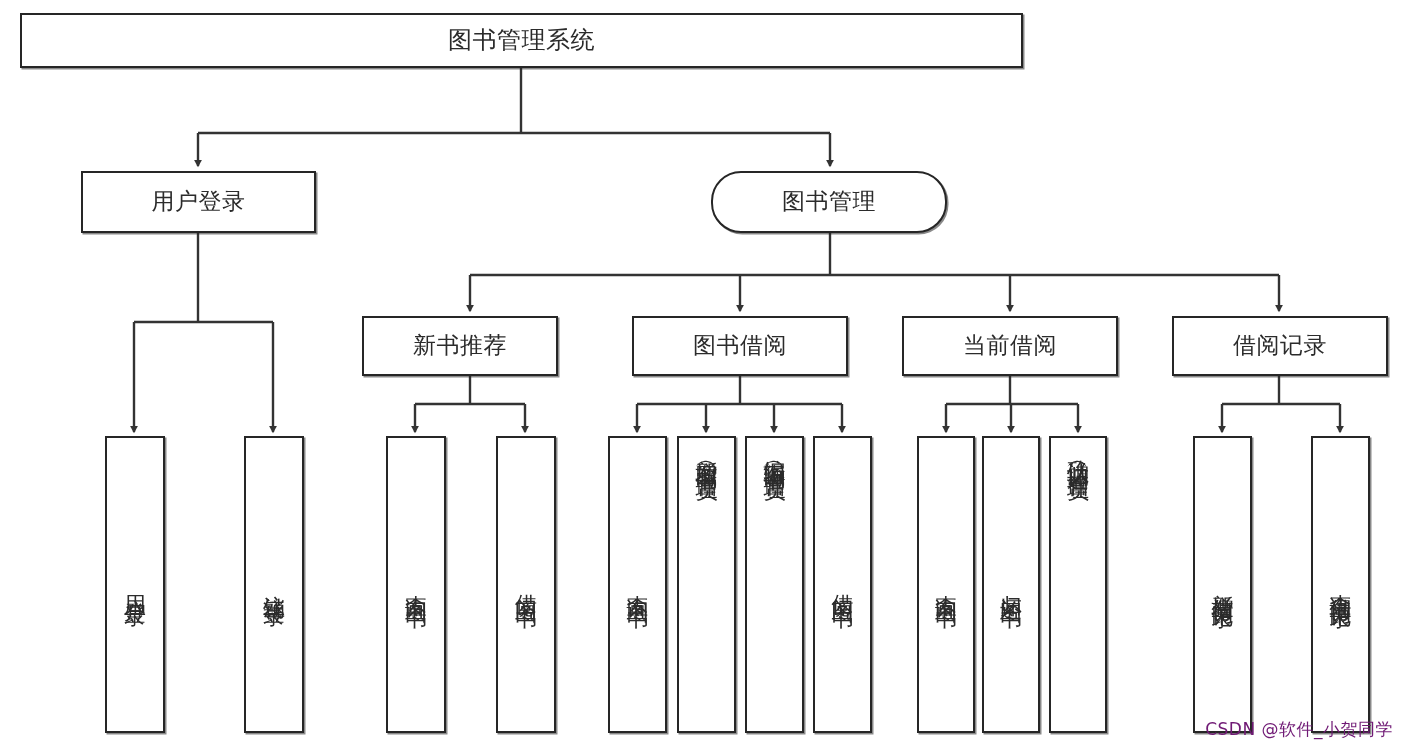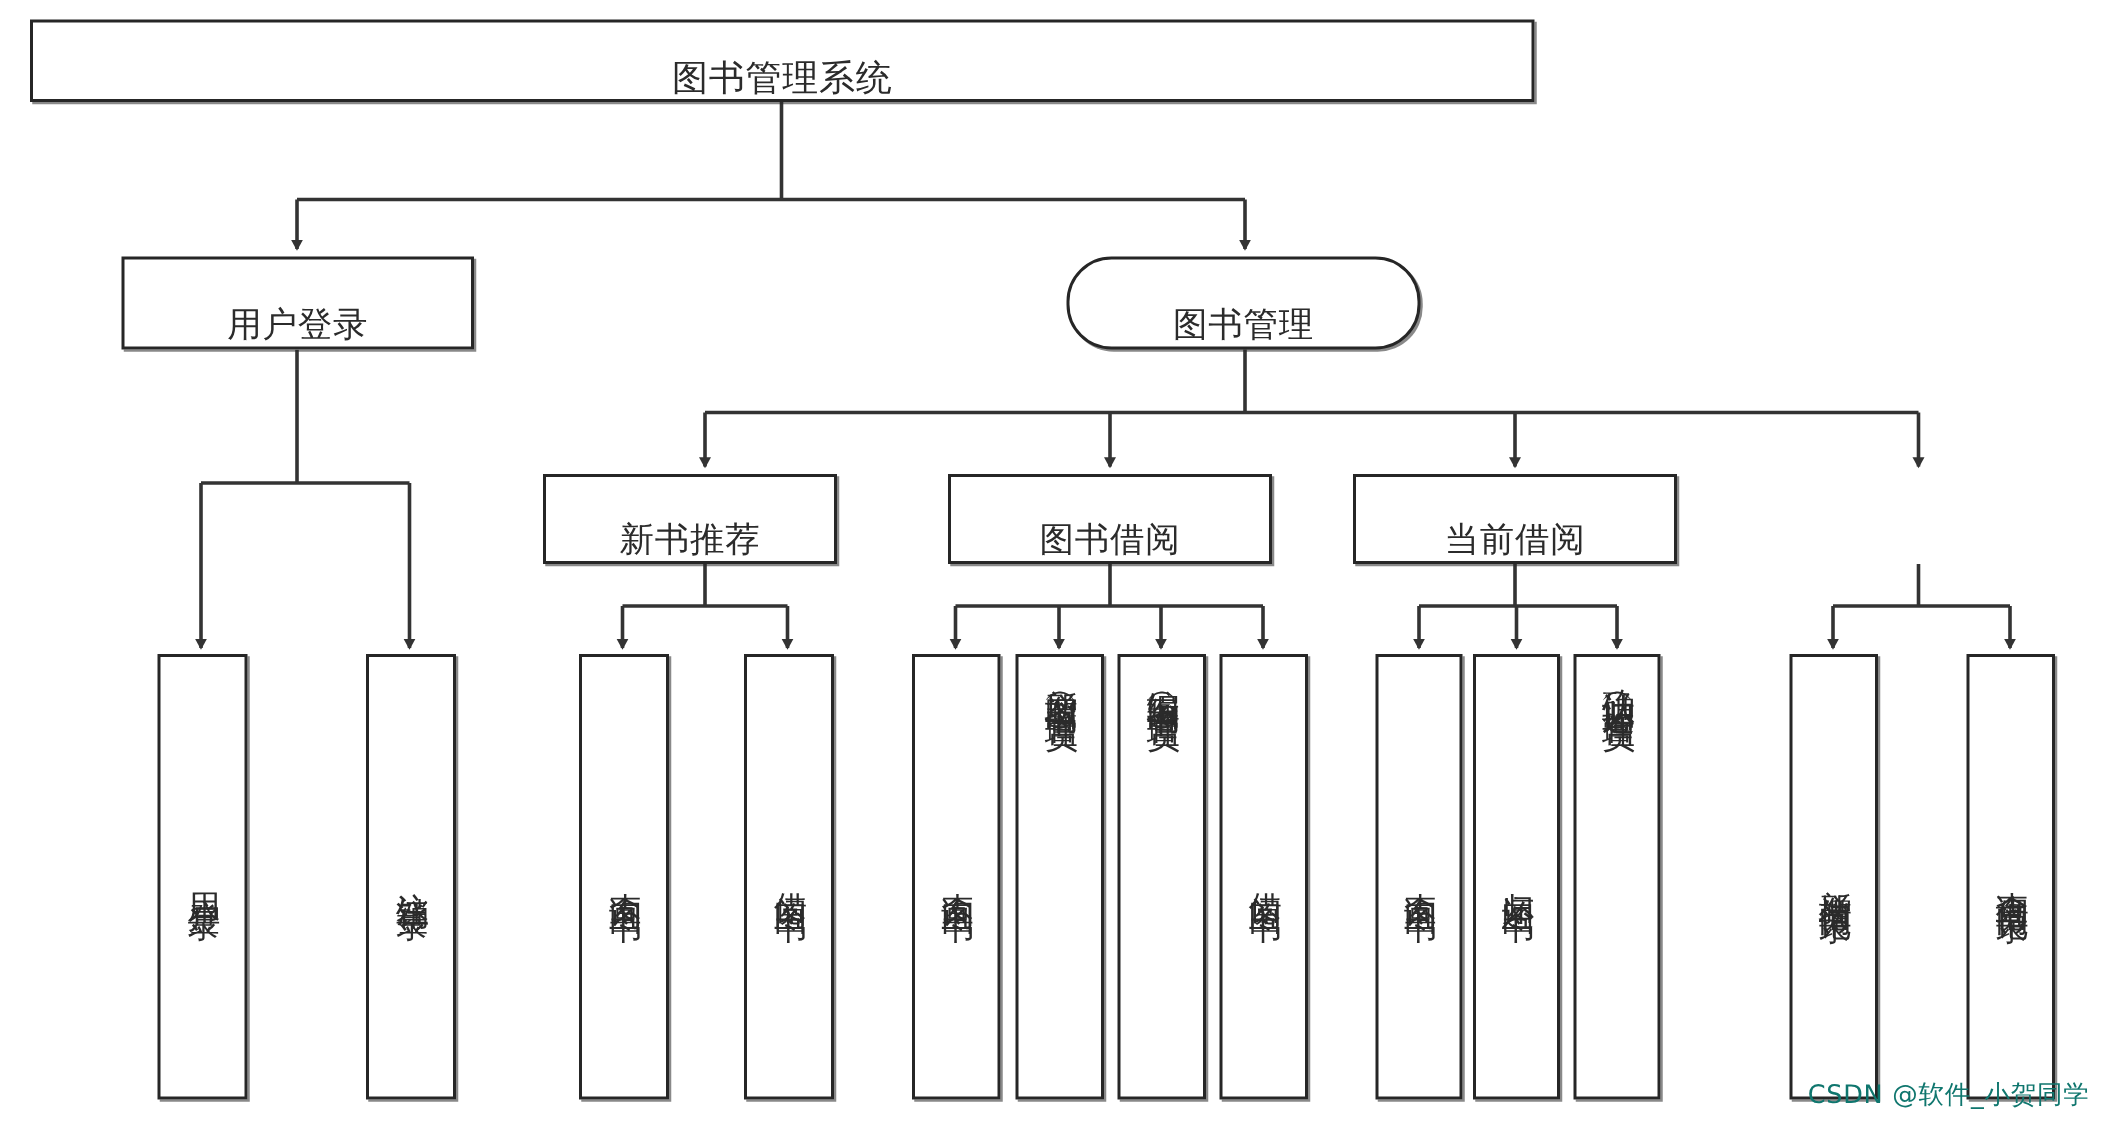--- a/index.html
+++ b/index.html
@@ -27,21 +27,21 @@
     width: 1405px;
     height: 747px;
   }
   .node {
     position: absolute;
     box-sizing: border-box;
     background: #ffffff;
     border: 2px solid #262626;
     box-shadow: 1.5px 1.5px 0 0 rgba(40,40,40,0.55);
     display: flex;
-    align-items: flex-end;
+    align-items: center;
     justify-content: center;
     z-index: 2;
   }
   .node .label {
     color: #2b2b2b;
     letter-spacing: 0.5px;
     line-height: 1.18;
     white-space: pre;
   }
   
@@ -74,21 +74,21 @@
     justify-content: center;
   }
   .node.vert.topalign .label {
     margin-top: 4px;
   }
   .watermark {
     position: absolute;
     right: 12px;
     bottom: 6px;
     font-size: 17px;
-    color: #0f766e;
+    color: #701a75;
     letter-spacing: 0.5px;
     z-index: 5;
     user-select: none;
     white-space: nowrap;
   }
 </style>
 </head>
 <body>
 
 <div id="diagram-root">
@@ -156,20 +156,23 @@
 
   <div class="node horiz" style="left:362px; top:316px; width:196px; height:60px;">
     <span class="label">新书推荐</span>
   </div>
   <div class="node horiz" style="left:632px; top:316px; width:216px; height:60px;">
     <span class="label">图书借阅</span>
   </div>
   <div class="node horiz" style="left:902px; top:316px; width:216px; height:60px;">
     <span class="label">当前借阅</span>
   </div>
+  <div class="node horiz" style="left:1172px; top:316px; width:216px; height:60px;">
+    <span class="label">借阅记录</span>
+  </div>
 
   <div class="node vert" style="left:105px; top:436px; width:60px; height:297px;">
     <span class="label">用户登录</span>
   </div>
   <div class="node vert" style="left:244px; top:436px; width:60px; height:297px;">
     <span class="label">注销登录</span>
   </div>
 
   <div class="node vert" style="left:386px; top:436px; width:60px; height:297px;">
     <span class="label">查询图书</span>

